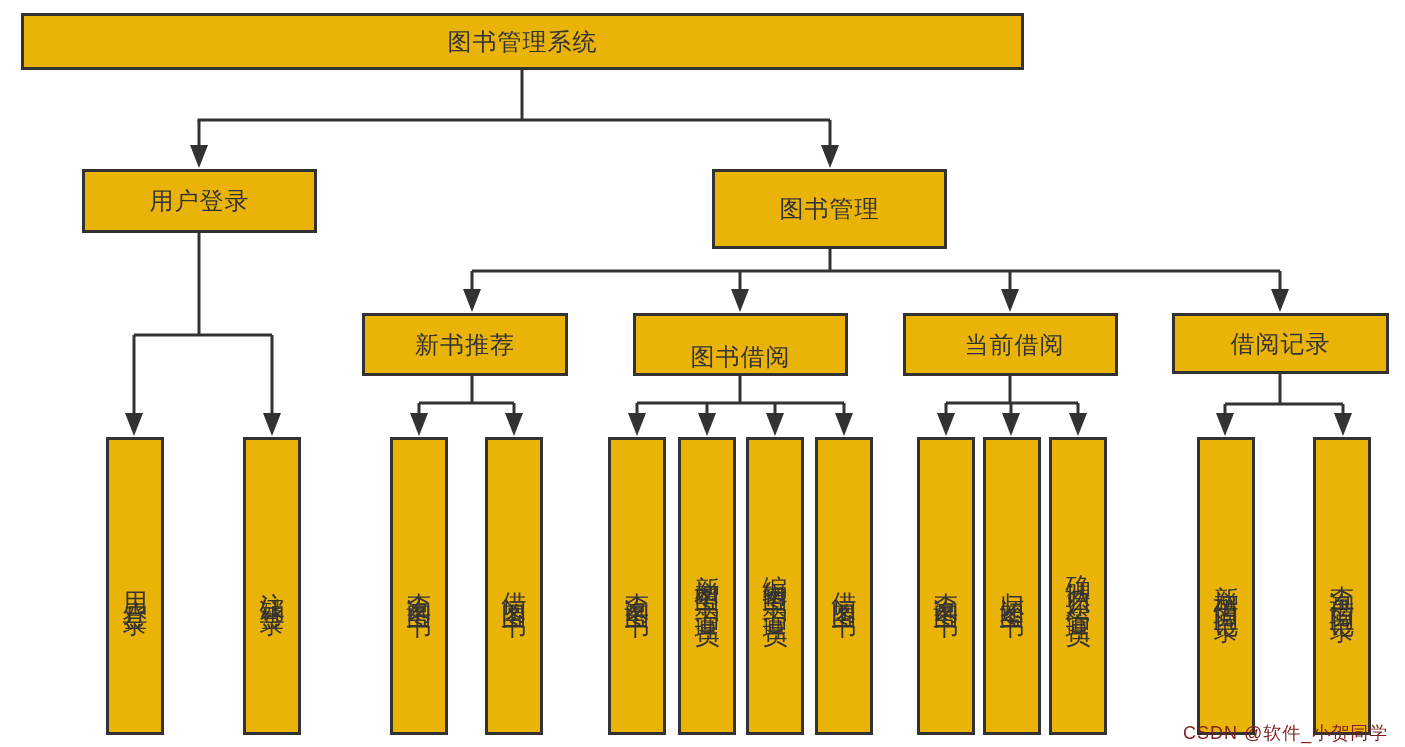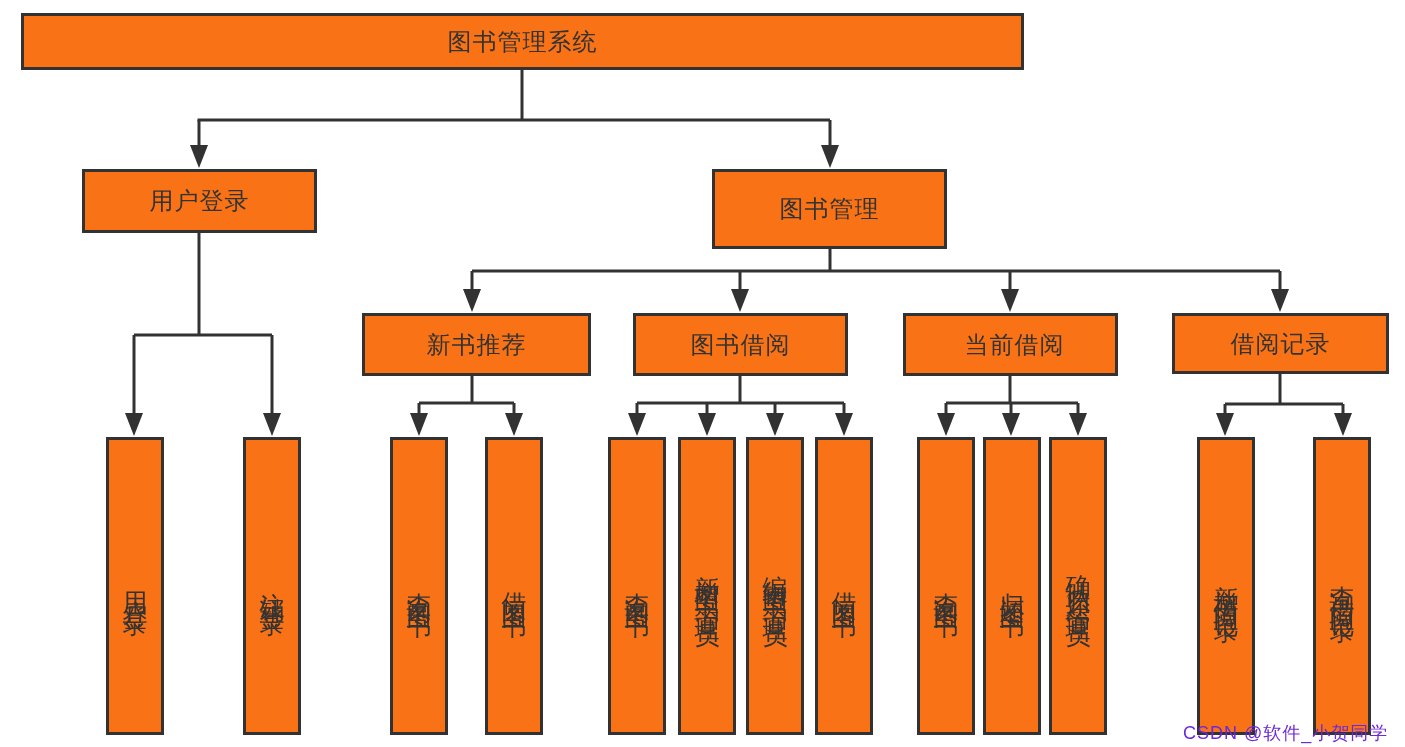--- a/index.html
+++ b/index.html
@@ -8,21 +8,21 @@
     width:1405px;height:747px;
     background:#ffffff;
     font-family:"Liberation Sans", sans-serif;
     overflow:hidden;
   }
   #wires{position:absolute;left:0;top:0;width:1405px;height:747px;}
   .node{
     position:absolute;
     box-sizing:border-box;
     border:3px solid #323232;
-    background:#f97316;
+    background:#eab308;
     display:flex;
     align-items:center;
     justify-content:center;
     color:#333333;
     z-index:2;
   }
   .hnode{font-size:24px;letter-spacing:1px;}
   .vnode{width:58px;top:437px;height:298px;}
   .vnode .vtext{
     writing-mode:vertical-rl;
@@ -30,21 +30,21 @@
     font-size:25px;
     letter-spacing:7px;
     line-height:1;
     color:#333333;
     white-space:nowrap;
   }
   .watermark{
     position:absolute;
     left:1183px;top:721px;
     font-size:18px;
-    color:#6d28d9;
+    color:#7f1d1d;
     letter-spacing:1px;
     z-index:3;
     white-space:nowrap;
   }
   .wire{stroke:#323232;stroke-width:3;fill:none;}
   .arrowhead{fill:#323232;stroke:none;}
 </style>
 </head>
 <body>
 
@@ -116,24 +116,24 @@
     <span>图书管理系统</span>
   </div>
 
   <div class="node hnode" style="left:82px;top:169px;width:235px;height:64px;">
     <span>用户登录</span>
   </div>
   <div class="node hnode" style="left:712px;top:169px;width:235px;height:80px;">
     <span>图书管理</span>
   </div>
 
-  <div class="node hnode" style="left:362px;top:313px;width:229px;height:63px;">
+  <div class="node hnode" style="left:362px;top:313px;width:206px;height:63px;">
     <span>新书推荐</span>
   </div>
-  <div class="node hnode" style="left:633px;top:313px;width:215px;height:63px;">
+  <div class="node hnode" style="left:633px;top:313px;width:215px;height:63px;align-items:flex-end;">
     <span>图书借阅</span>
   </div>
   <div class="node hnode" style="left:903px;top:313px;width:215px;height:63px;padding-left:8px;">
     <span>当前借阅</span>
   </div>
   <div class="node hnode" style="left:1172px;top:313px;width:217px;height:61px;text-align:right;">
     <span>借阅记录</span>
   </div>
 
   <div class="node vnode" style="left:106px;">

